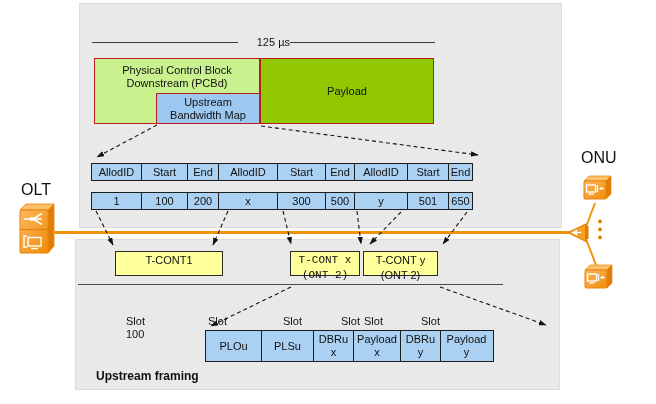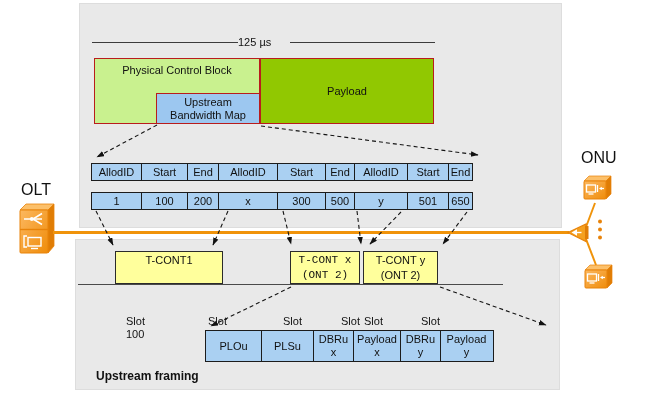--- a/index.html
+++ b/index.html
@@ -4,30 +4,30 @@
 <style>
   html,body{margin:0;padding:0;background:#fff;}
   .stage{
     position:relative;width:656px;height:404px;background:#fff;overflow:hidden;
     font-family:"Liberation Sans",sans-serif;color:#111;
     -webkit-font-smoothing:antialiased;
   }
   .panel{position:absolute;background:#e9e9e9;border:1px solid #ddd;box-sizing:border-box;}
   .panel-title{position:absolute;font-size:12px;font-weight:bold;color:#111;white-space:nowrap;}
   .timeline-line{position:absolute;left:92px;top:42px;width:343px;height:0;border-top:1.4px solid #3c3c3c;}
-  .timeline-label{position:absolute;left:238px;top:35px;width:52px;text-align:left;font-size:11px;background:#e9e9e9;line-height:14px;}
+  .timeline-label{position:absolute;left:238px;top:35px;width:52px;text-align:right;font-size:11px;background:#e9e9e9;line-height:14px;}
   .block{position:absolute;box-sizing:border-box;border:1px solid #b91c1c;font-size:11px;line-height:13px;text-align:center;}
   .pcbd{left:94px;top:58px;width:166px;height:66px;background:#c9f18f;padding-top:5px;}
   .payload-box{left:260px;top:58px;width:174px;height:66px;background:#91c801;display:flex;align-items:center;justify-content:center;}
   .bwmap{left:156px;top:93px;width:104px;height:31px;background:#9cc7f0;z-index:2;display:flex;flex-direction:column;justify-content:center;}
   .trow{position:absolute;display:flex;}
   .tcell{box-sizing:border-box;border:1.5px solid #1c1c1c;background:#aad0f2;height:18px;
          display:flex;align-items:center;justify-content:center;font-size:11px;margin-left:-1.5px;}
   .tcell:first-child{margin-left:0;}
-  .tcont{position:absolute;top:251px;height:33px;background:#ffff9c;border:1px solid #2b2b2b;box-sizing:border-box;
+  .tcont{position:absolute;top:251px;height:25px;background:#ffff9c;border:1px solid #2b2b2b;box-sizing:border-box;
          font-size:11px;line-height:15px;text-align:center;padding-top:1px;}
   .slot{position:absolute;top:289px;font-size:11px;line-height:13px;white-space:pre;}
   .burst-row{position:absolute;left:205px;top:330px;display:flex;}
   .bcell{box-sizing:border-box;border:1.5px solid #1c1c1c;background:#aad0f2;height:32px;
          display:flex;flex-direction:column;align-items:center;justify-content:center;
          font-size:11px;line-height:13px;margin-left:-1.5px;}
   .bcell:first-child{margin-left:0;}
   .dev-label{position:absolute;font-size:16px;color:#111;text-align:center;}
   .abs{position:absolute;}
   .overlay{position:absolute;left:0;top:0;pointer-events:none;z-index:10;}
@@ -37,20 +37,21 @@
 
 <div class="stage">
 
   <div class="panel" style="left:79px;top:3px;width:483px;height:225px;"></div>
 
   <div class="timeline-line"></div>
   <div class="timeline-label">125 µs</div>
 
   <div class="block pcbd">
     <span style="display:block;">Physical Control Block</span>
+    <span style="display:block;">Downstream (PCBd)</span>
   </div>
   <div class="block payload-box">
     <span>Payload</span>
   </div>
   <div class="block bwmap">
     <span style="display:block;">Upstream</span>
     <span style="display:block;">Bandwidth Map</span>
   </div>
 
   <div class="trow" style="left:91px;top:163px;">

